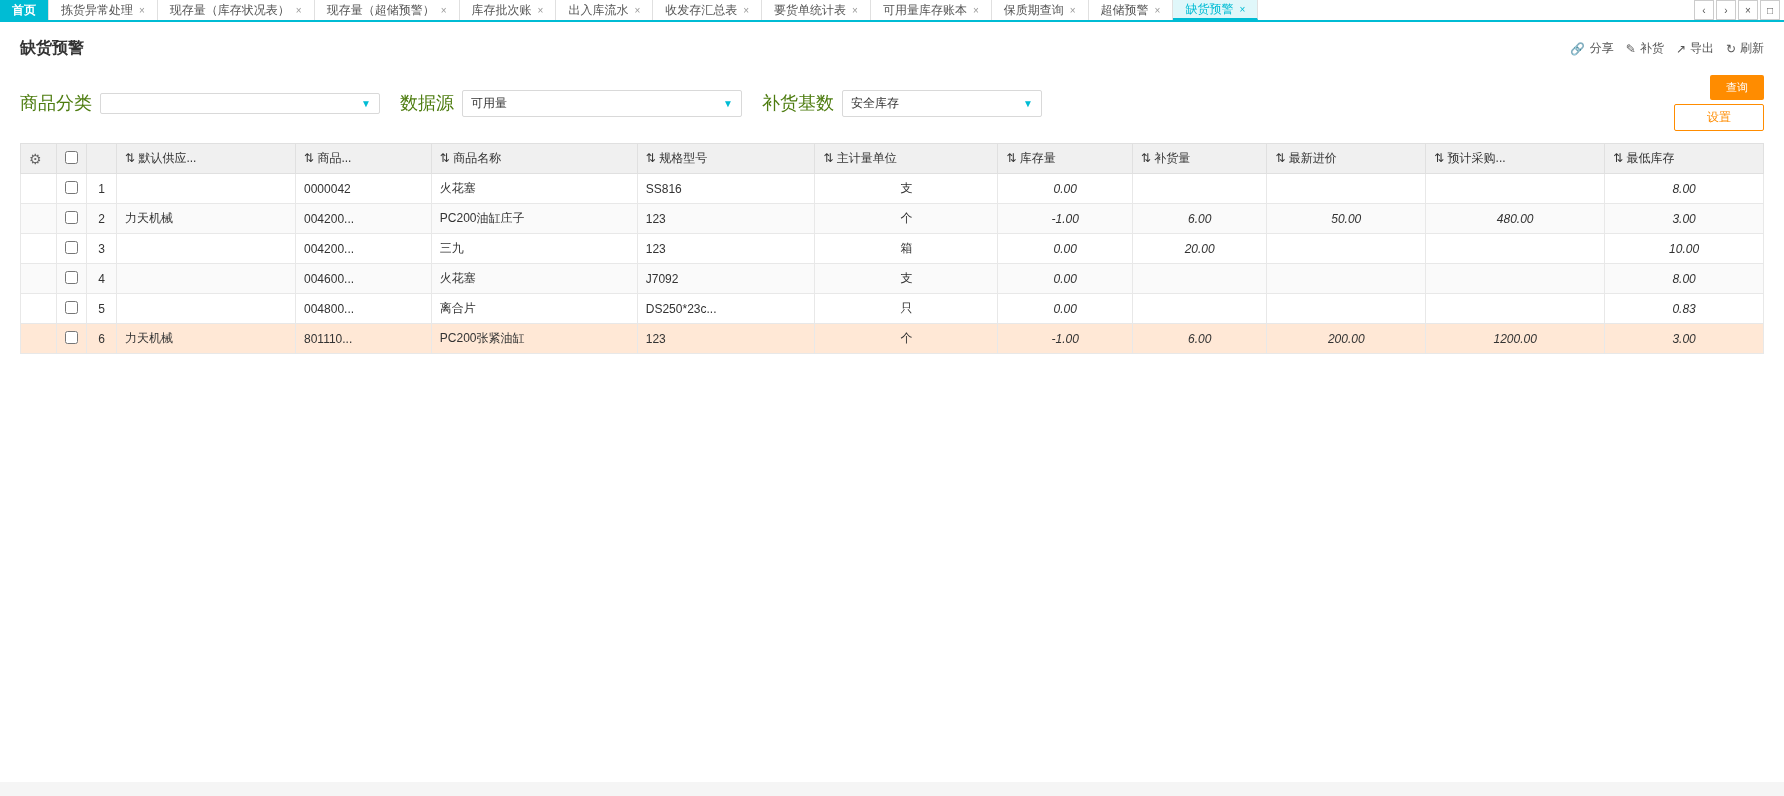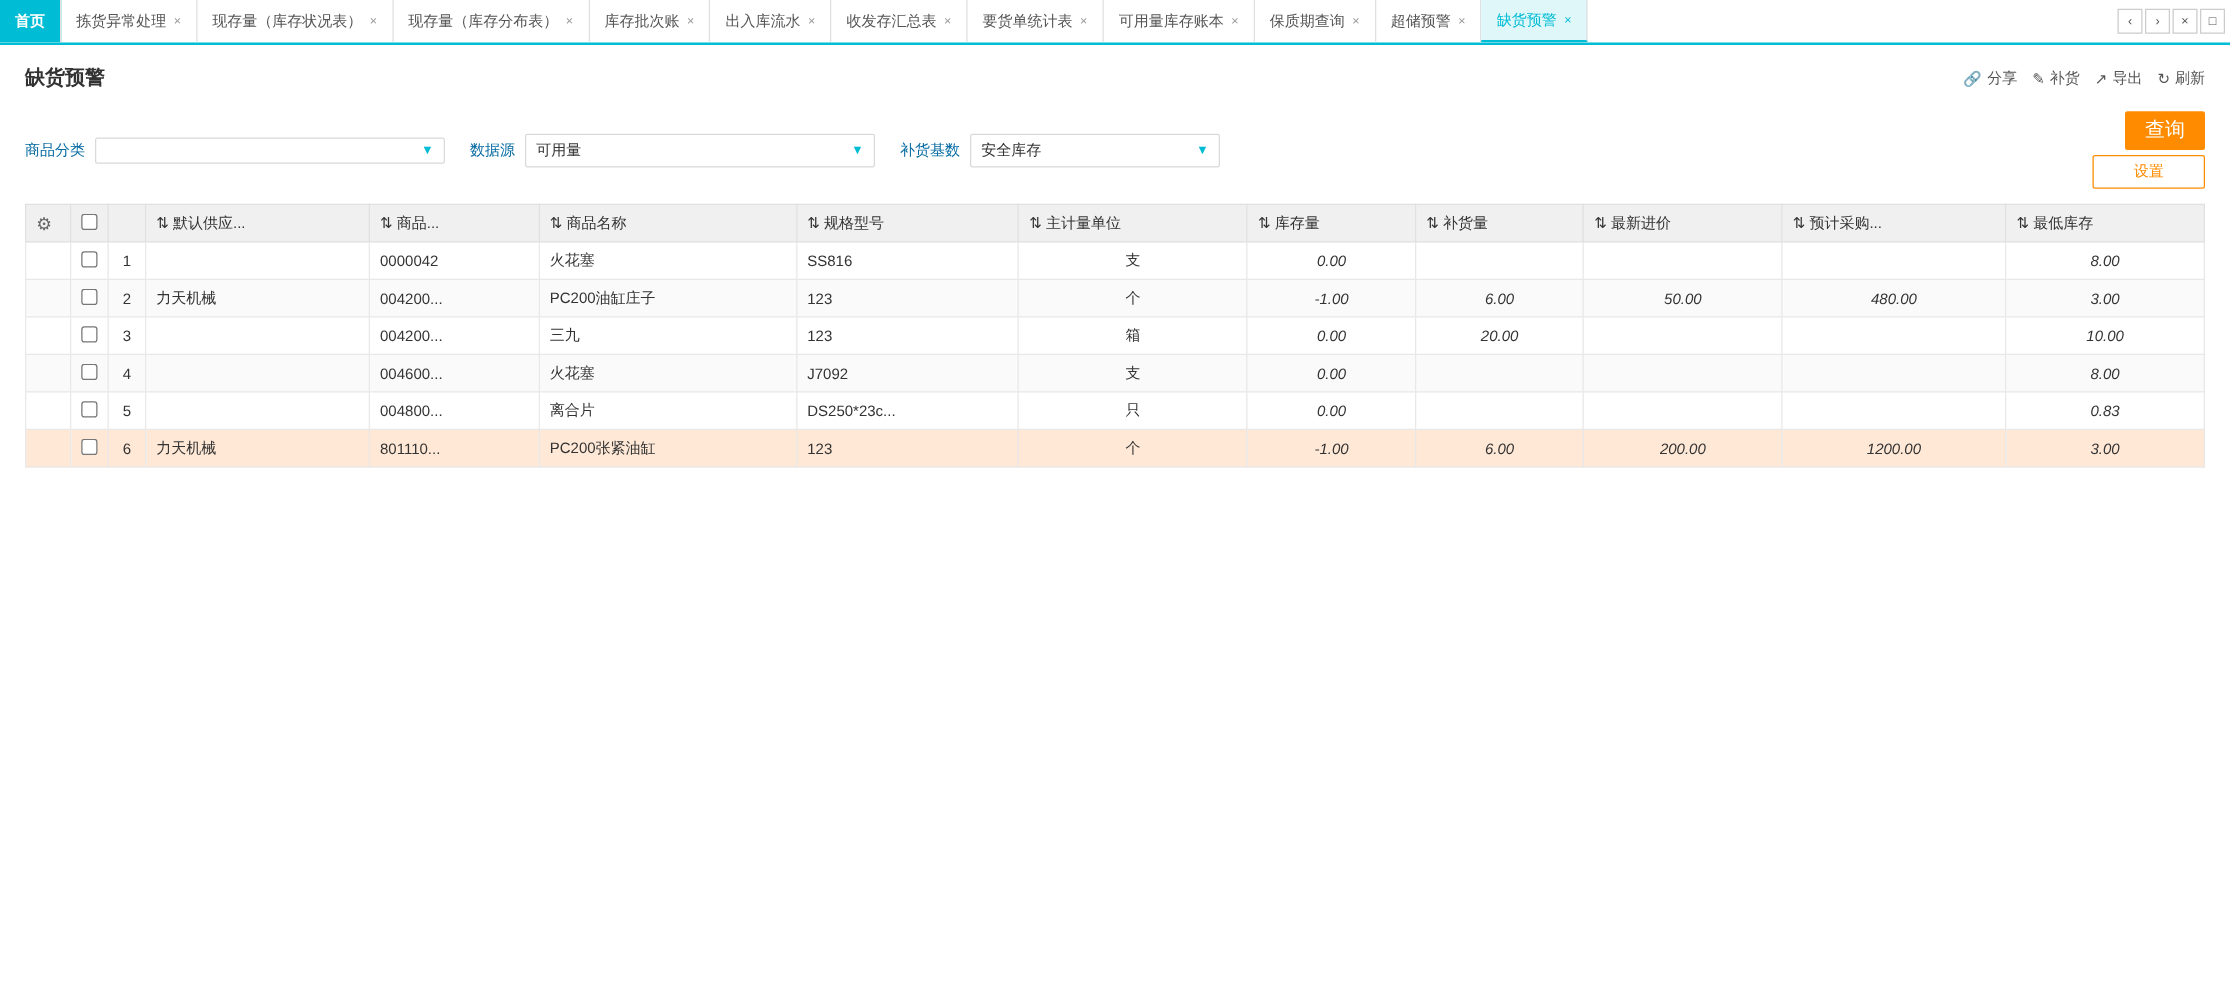--- a/index.html
+++ b/index.html
@@ -4,21 +4,21 @@
   <style>
     * { box-sizing: border-box; margin: 0; padding: 0; }
     body { font-family: 'Microsoft YaHei', Arial, sans-serif; font-size: 12px; background: #f5f5f5; color: #333; overflow-x: hidden; }
 
     
     .tab-bar {
       display: flex;
       align-items: center;
       background: #fff;
       border-bottom: 2px solid #00bcd4;
-      height: 36px;
+      height: 22px;
       overflow: hidden;
     }
     .tab-item {
       display: flex;
       align-items: center;
       padding: 0 12px;
       height: 100%;
       white-space: nowrap;
       cursor: pointer;
       font-size: 12px;
@@ -102,22 +102,22 @@
       align-items: center;
       gap: 20px;
       margin-bottom: 12px;
     }
     .filter-group {
       display: flex;
       align-items: center;
       gap: 8px;
     }
     .filter-label {
-      color: #0369a1;
-      font-size: 12px;
+      color: #4d7c0f;
+      font-size: 18px;
       white-space: nowrap;
     }
     .filter-select {
       display: flex;
       align-items: center;
       border: 1px solid #d9d9d9;
       border-radius: 2px;
       padding: 4px 8px;
       min-width: 160px;
       background: #fff;
@@ -135,21 +135,21 @@
       gap: 4px;
       align-items: flex-end;
     }
     .btn-query {
       background: #ff8c00;
       color: #fff;
       border: none;
       padding: 5px 16px;
       border-radius: 2px;
       cursor: pointer;
-      font-size: 16px;
+      font-size: 11px;
     }
     .btn-settings {
       background: #fff;
       color: #ff8c00;
       border: 1px solid #ff8c00;
       padding: 4px 32px;
       border-radius: 2px;
       cursor: pointer;
       font-size: 12px;
     }
@@ -198,21 +198,21 @@
   </div>
   <div class="tab-item">
     <span>拣货异常处理</span>
     <span class="close-btn">×</span>
   </div>
   <div class="tab-item">
     <span>现存量（库存状况表）</span>
     <span class="close-btn">×</span>
   </div>
   <div class="tab-item">
-    <span>现存量（库存分布表）</span>
+    <span>现存量（超储预警）</span>
     <span class="close-btn">×</span>
   </div>
   <div class="tab-item">
     <span>库存批次账</span>
     <span class="close-btn">×</span>
   </div>
   <div class="tab-item">
     <span>出入库流水</span>
     <span class="close-btn">×</span>
   </div>

